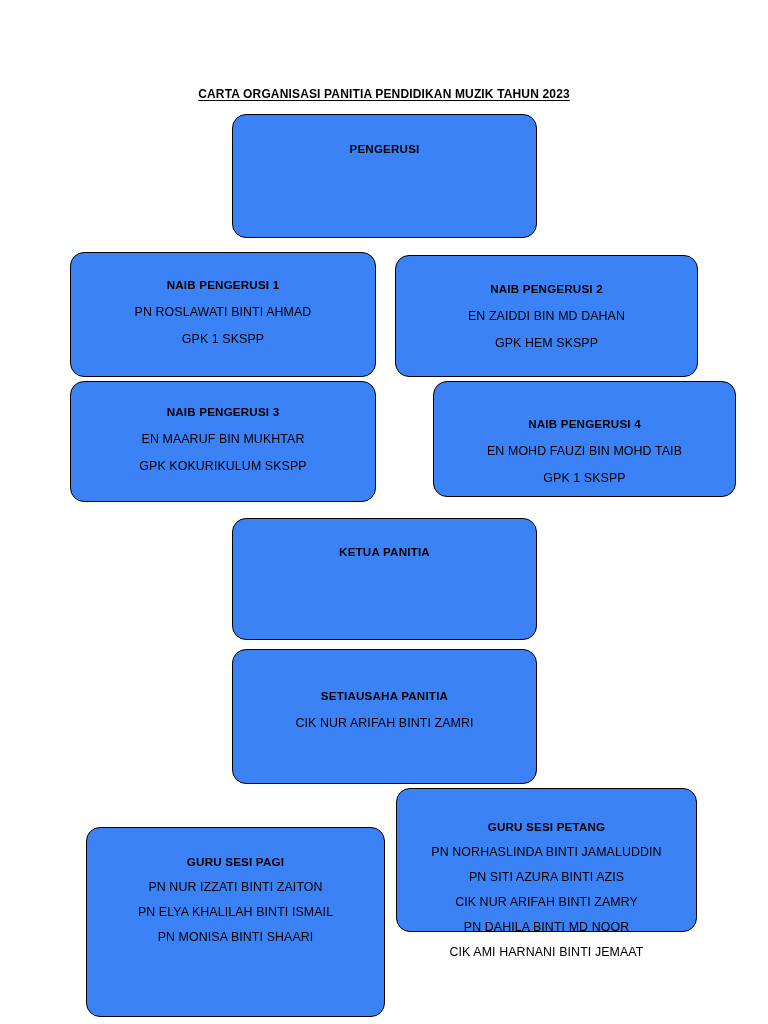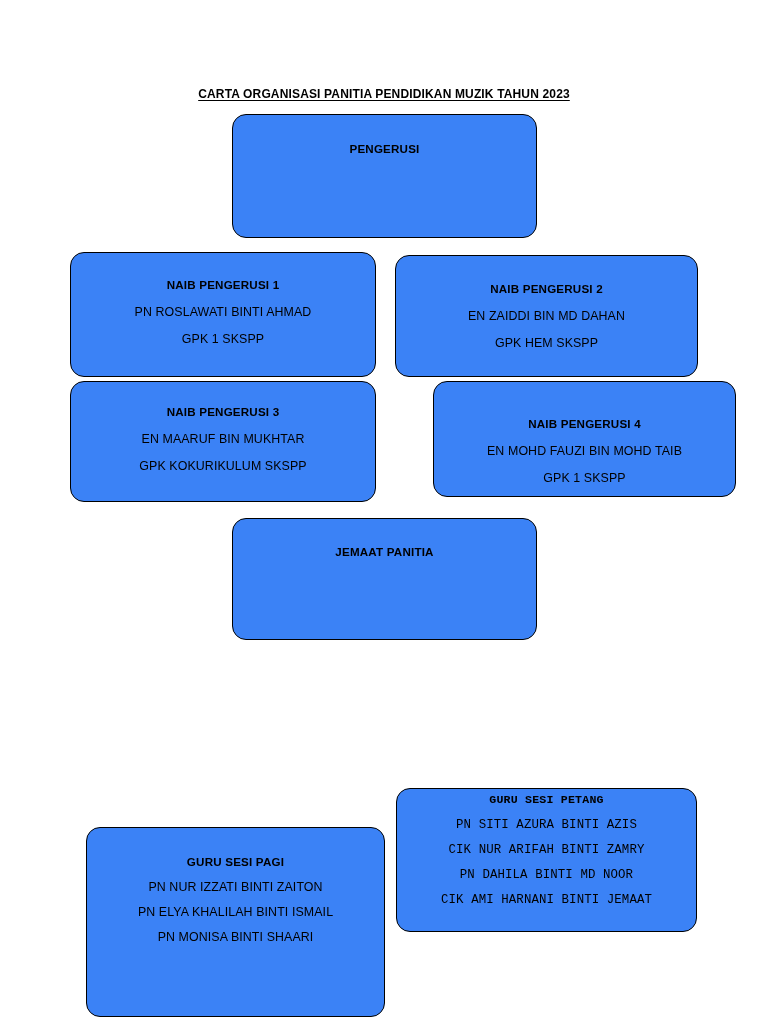--- a/index.html
+++ b/index.html
@@ -119,22 +119,21 @@
     padding-top: 38px;
   }
 
   #node-guru-pagi {
     left: 86px;   top: 795px;  width: 299px;  height: 190px;
     padding-top: 26px;
     margin-top: 32px;
   }
   #node-guru-petang {
     left: 396px;  top: 788px;  width: 301px;  height: 144px;
-    padding-top: 3px;
-    font-family: Liberation Mono, monospace;
+    padding-top: 30px;
   }
 </style>
 </head>
 <body>
 
 <div id="chart-page">
 
   <div class="doc-title">CARTA ORGANISASI PANITIA PENDIDIKAN MUZIK TAHUN 2023</div>
 
   <div class="node sparse" id="node-pengerusi">
@@ -167,36 +166,43 @@
 
   <div class="node sparse" id="node-naib-4">
     <div class="role">NAIB PENGERUSI 4</div>
     <div class="lines">
       <div class="line">EN MOHD FAUZI BIN MOHD TAIB</div>
       <div class="line">GPK 1 SKSPP</div>
     </div>
   </div>
 
   <div class="node sparse" id="node-ketua">
-    <div class="role">JEMAAT PANITIA</div>
-  </div>
-
+    <div class="role">KETUA PANITIA</div>
+  </div>
+
+  <div class="node sparse" id="node-setiausaha">
+    <div class="role">SETIAUSAHA PANITIA</div>
+    <div class="lines">
+      <div class="line">CIK NUR ARIFAH BINTI ZAMRI</div>
+    </div>
+  </div>
 
   <div class="node dense" id="node-guru-pagi">
     <div class="role">GURU SESI PAGI</div>
     <div class="lines">
       <div class="line">PN NUR IZZATI BINTI ZAITON</div>
       <div class="line">PN ELYA KHALILAH BINTI ISMAIL</div>
       <div class="line">PN MONISA BINTI SHAARI</div>
     </div>
   </div>
 
   <div class="node dense" id="node-guru-petang">
     <div class="role">GURU SESI PETANG</div>
     <div class="lines">
+      <div class="line">PN NORHASLINDA BINTI JAMALUDDIN</div>
       <div class="line">PN SITI AZURA BINTI AZIS</div>
       <div class="line">CIK NUR ARIFAH BINTI ZAMRY</div>
       <div class="line">PN DAHILA BINTI MD NOOR</div>
       <div class="line">CIK AMI HARNANI BINTI JEMAAT</div>
     </div>
   </div>
 
 </div>
 
 </body></html>

